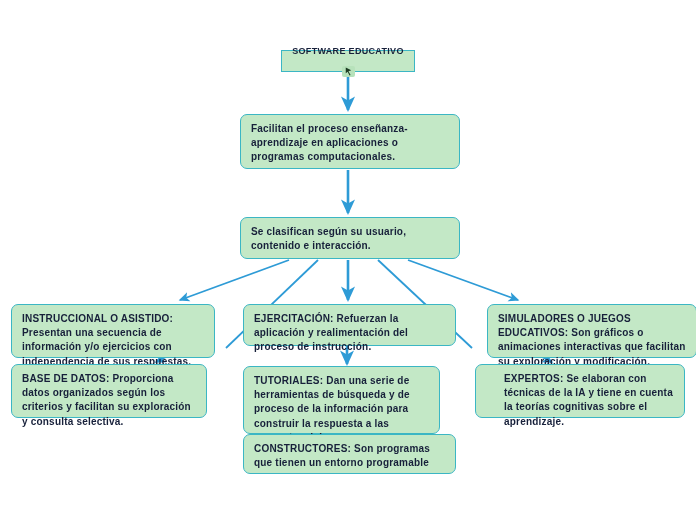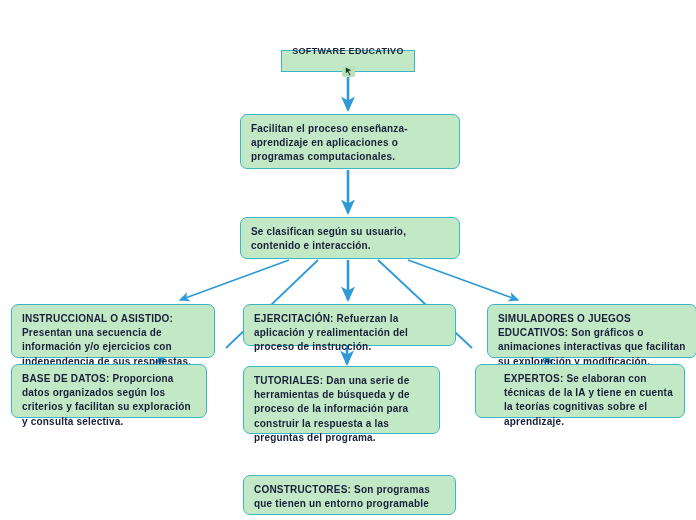--- a/index.html
+++ b/index.html
@@ -132,21 +132,21 @@
   </div>
 
   <div class="node" style="left:243px; top:304px; width:213px; height:42px;">
     <span class="node-text">EJERCITACIÓN: Refuerzan la aplicación y realimentación del proceso de instrucción.</span>
   </div>
 
   <div class="node" style="left:243px; top:366px; width:197px; height:68px;">
     <span class="node-text">TUTORIALES: Dan una serie de herramientas de búsqueda y de proceso de la información para construir la respuesta a las preguntas del programa.</span>
   </div>
 
-  <div class="node" style="left:243px; top:434px; width:213px; height:40px;margin-top:41px;">
+  <div class="node" style="left:243px; top:434px; width:213px; height:40px;">
     <span class="node-text">CONSTRUCTORES: Son programas que tienen un entorno programable</span>
   </div>
 
   <div class="node" style="left:475px; top:304px; width:210px; height:54px;margin-left:12px;">
     <span class="node-text">SIMULADORES O JUEGOS EDUCATIVOS: Son gráficos o animaciones interactivas que facilitan su exploración y modificación.</span>
   </div>
 
   <div class="node" style="left:475px; top:364px; width:210px; height:54px;padding-left:28px;">
     <span class="node-text">EXPERTOS: Se elaboran con técnicas de la IA y tiene en cuenta la teorías cognitivas sobre el aprendizaje.</span>
   </div>

